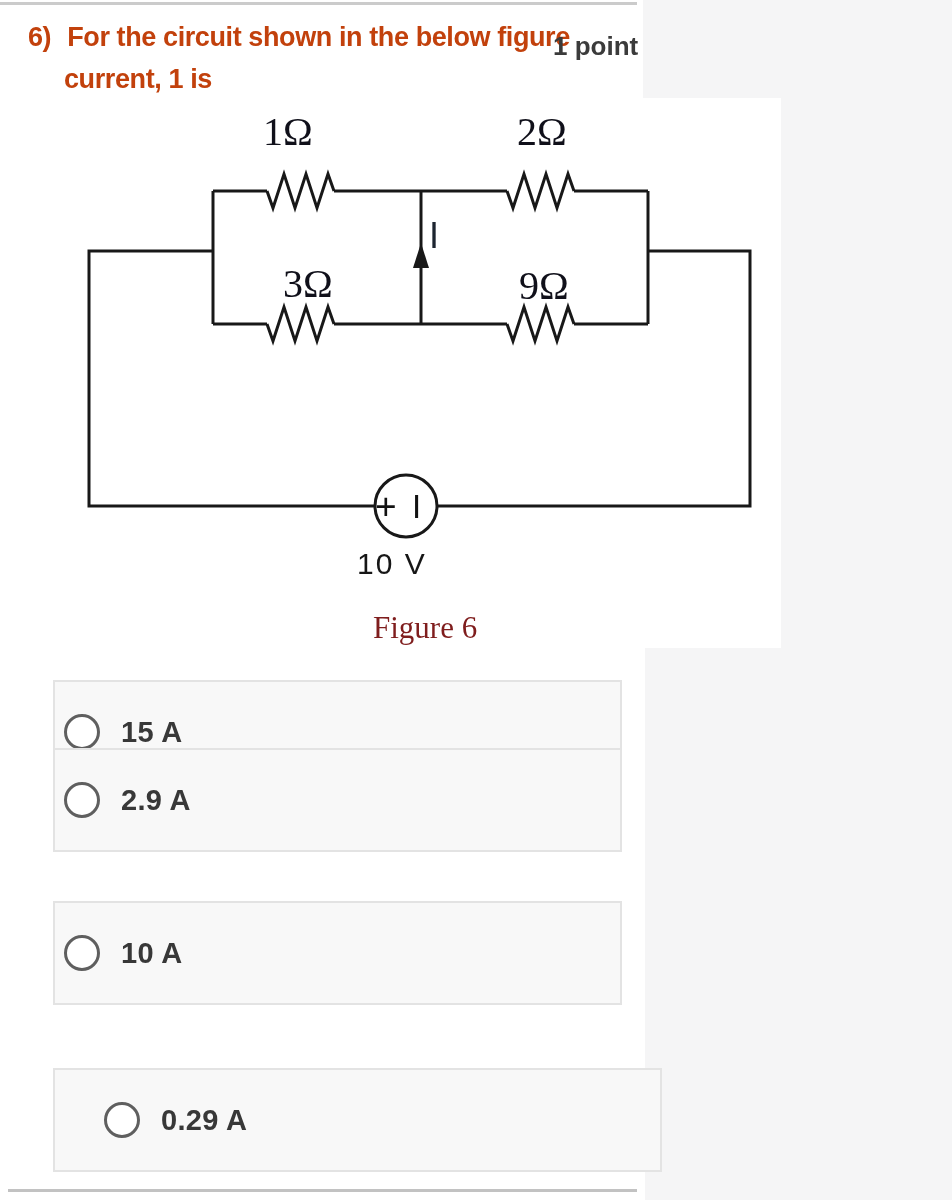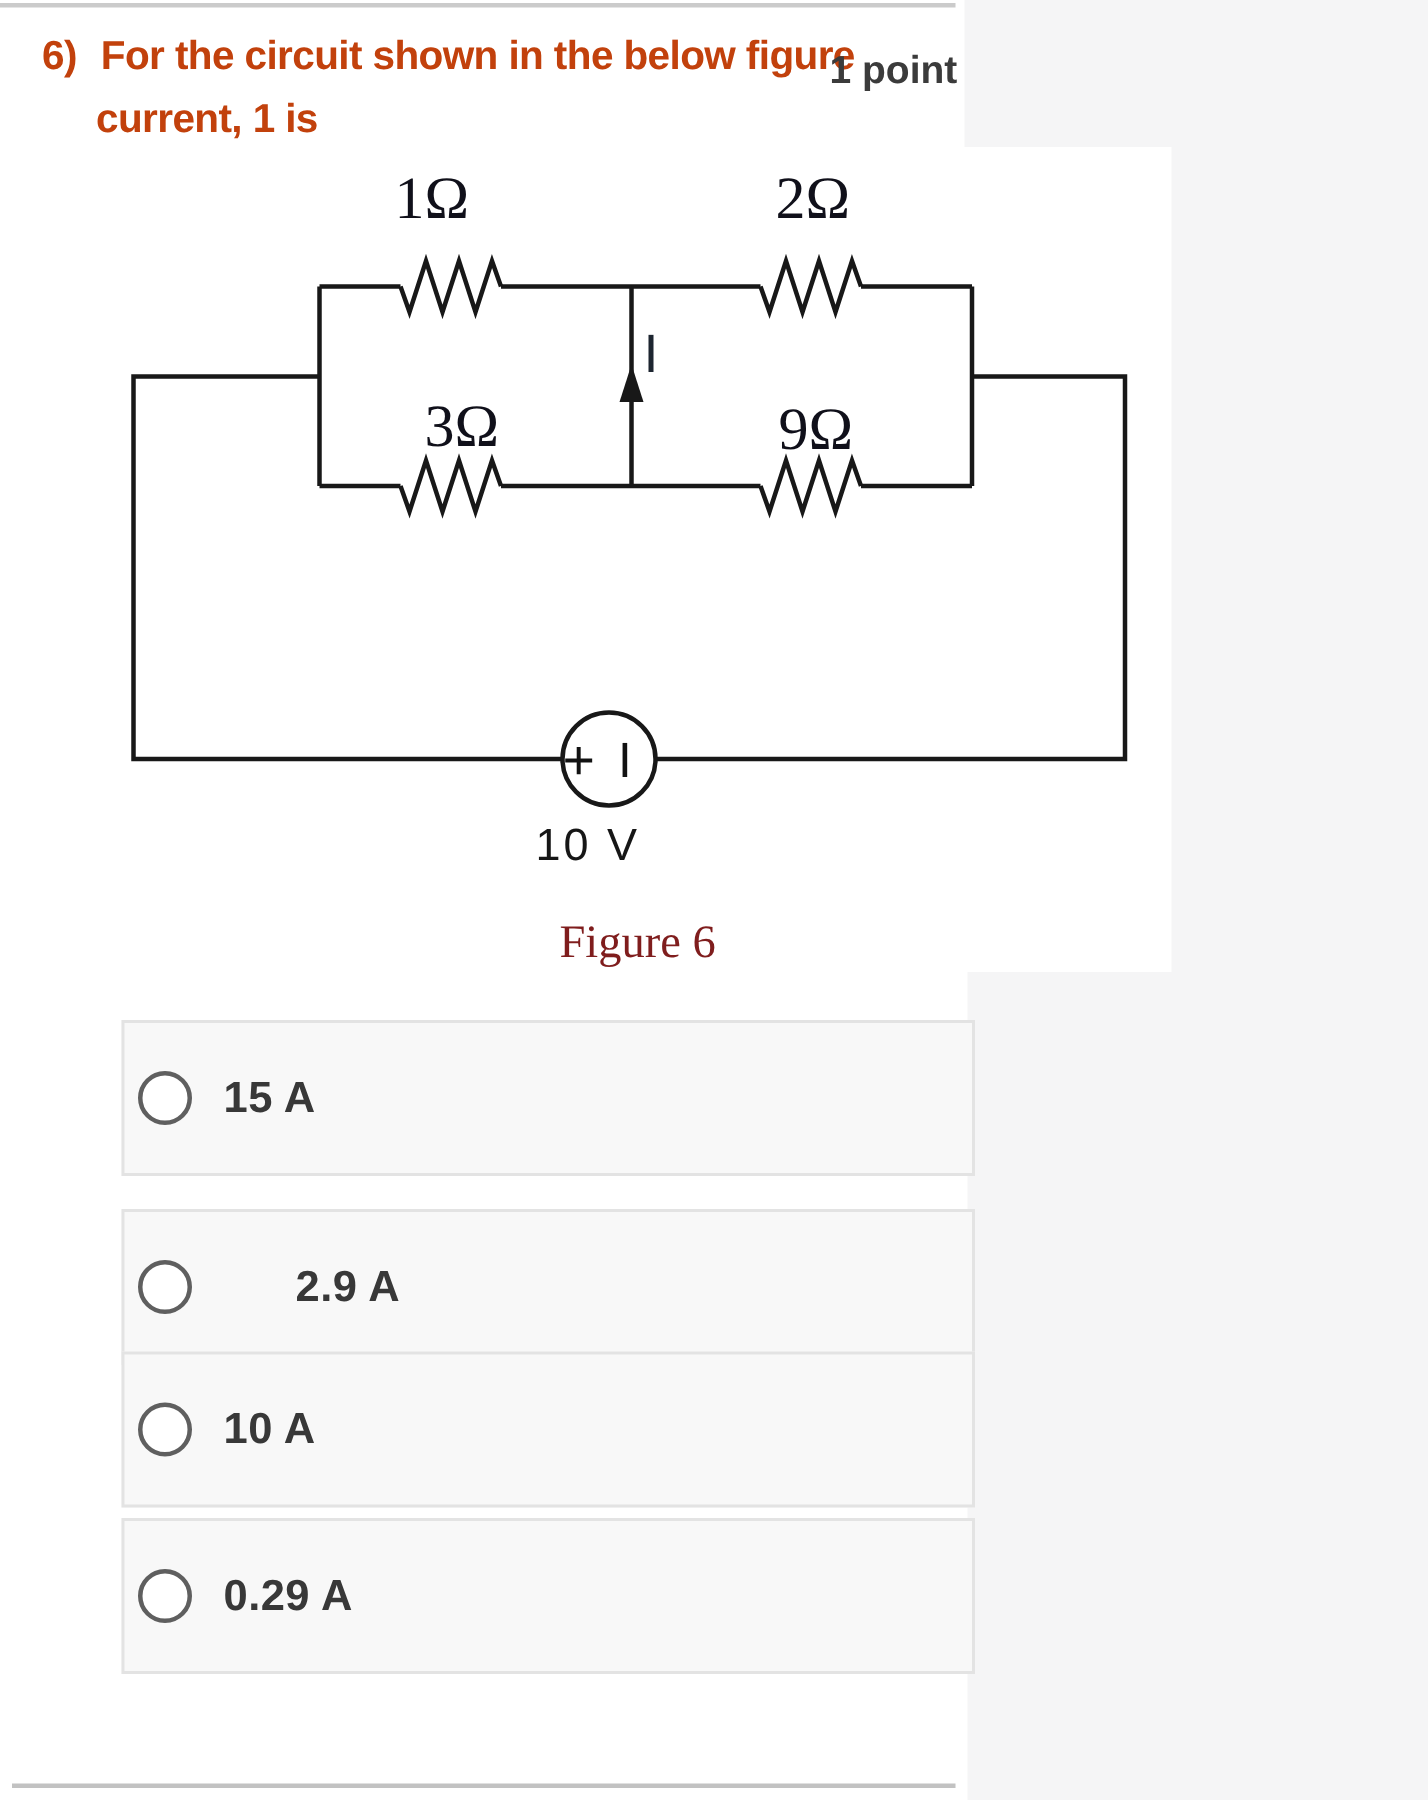--- a/index.html
+++ b/index.html
@@ -36,21 +36,21 @@
   }
   .fig-caption{
     position:absolute;font-family:"Liberation Serif",serif;
     font-size:31px;color:#7f1d1d;line-height:1;white-space:nowrap;
   }
 
   
   .option-box{
     position:absolute;left:53px;width:565px;height:100px;
     background:#f8f8f8;border:2px solid #e3e3e3;
-    display:flex;align-items:center;cursor:pointer;margin-left:28px;
+    display:flex;align-items:center;cursor:pointer;
   }
   .radio{
     width:30px;height:30px;border:3px solid #5f5f5f;border-radius:50%;
     background:#ffffff;margin-left:9px;flex:0 0 auto;
   }
   .option-label{
     margin-left:21px;font-size:29px;font-weight:600;color:#383838;
     letter-spacing:0.3px;white-space:nowrap;
   }
 
@@ -101,26 +101,26 @@
 <div class="cur-label" style="left:429px;top:218px;">I</div>
 <div class="src-plus" style="left:375px;top:488px;">+</div>
 <div class="src-bar" style="left:412px;top:490px;">I</div>
 <div class="volt-label" style="left:357px;top:549px;">10 V</div>
 <div class="fig-caption" style="left:373px;top:612px;">Figure 6</div>
 
 <div class="option-box" style="top:680px;">
   <div class="radio"></div>
   <div class="option-label">15 A</div>
 </div>
-<div class="option-box" style="top:806px;gap:48px;">
+<div class="option-box" style="top:748px;">
   <div class="radio"></div>
   <div class="option-label">2.9 A</div>
 </div>
 <div class="option-box" style="top:901px;">
   <div class="radio"></div>
   <div class="option-label">10 A</div>
 </div>
-<div class="option-box" style="top:1012px;">
+<div class="option-box" style="top:1068px;padding-left:40px;">
   <div class="radio"></div>
   <div class="option-label">0.29 A</div>
 </div>
 
 <div class="divider" style="left:8px;top:1189px;width:629px;background:#c2c2c2;"></div>
 
 </body></html>

